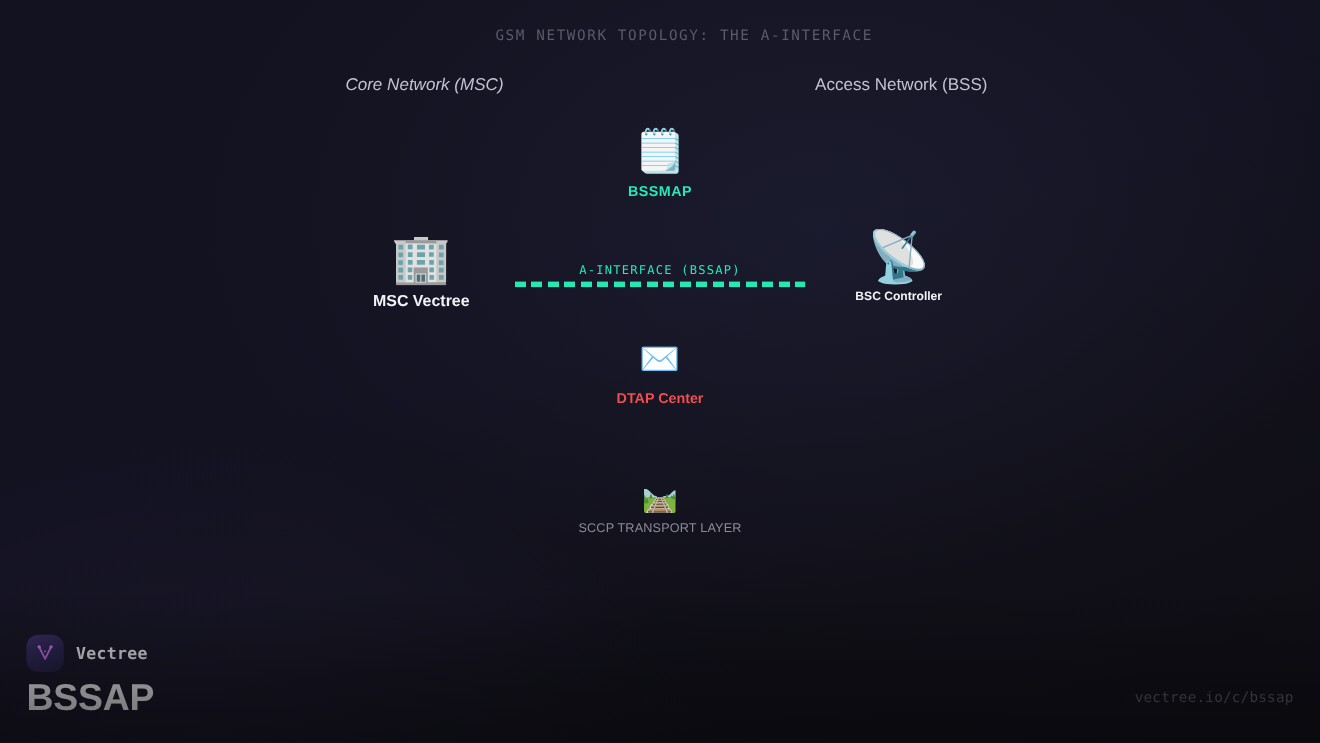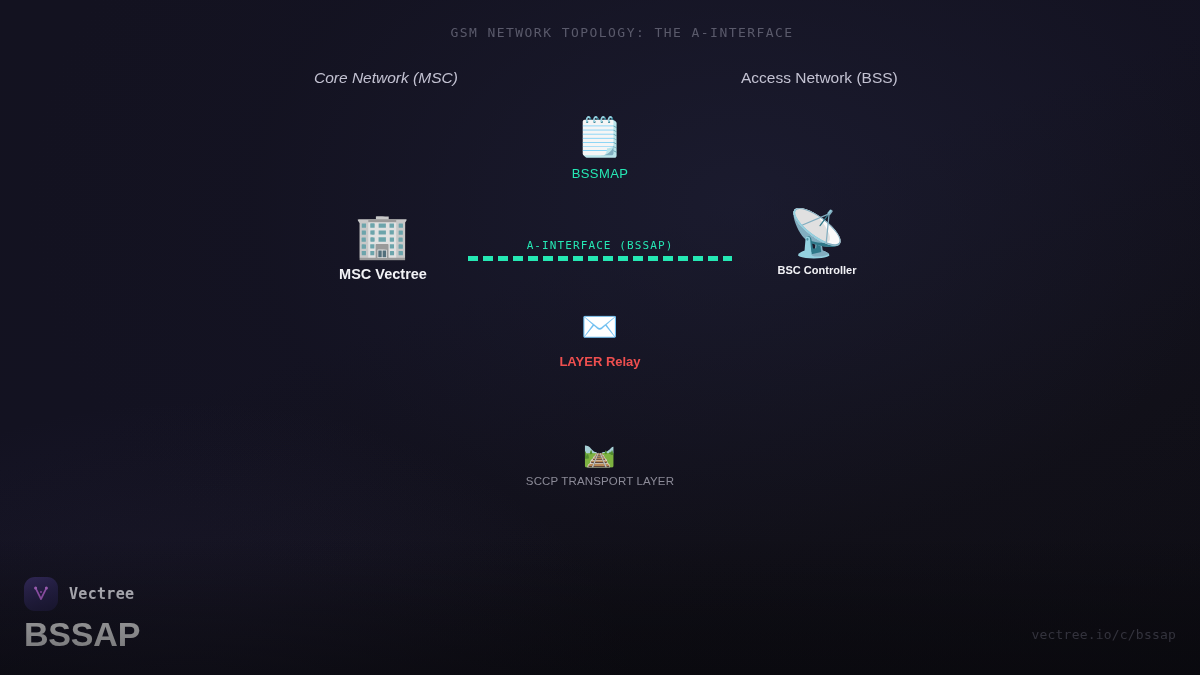--- a/index.html
+++ b/index.html
@@ -78,21 +78,21 @@
     text-rendering: optimizeLegibility;
   }
   .node .caption { white-space: nowrap; }
 
   
   .node-bssmap { left: 600px; top: 118px; }
   .node-bssmap .glyph { font-size: 38px; }
   .node-bssmap .caption {
     margin-top: 10px;
     font-size: 13px;
-    font-weight: normal;
+    font-weight: bold;
     color: #25e8b4;
     letter-spacing: 0.4px;
   }
 
   
   .node-msc { left: 383px; top: 214px; }
   .node-msc .glyph { font-size: 44px; }
   .node-msc .caption {
     margin-top: 8px;
     font-size: 14.5px;
@@ -233,21 +233,21 @@
     <span class="caption">BSC Controller</span>
   </div>
 
   <div class="link">
     <div class="link-caption">A-INTERFACE (BSSAP)</div>
     <div class="link-dashes"></div>
   </div>
 
   <div class="node node-dtap">
     <span class="glyph">✉️</span>
-    <span class="caption">LAYER Relay</span>
+    <span class="caption">DTAP Center</span>
   </div>
 
   <div class="node node-sccp">
     <span class="glyph">🛤️</span>
     <span class="caption">SCCP TRANSPORT LAYER</span>
   </div>
 
   <div class="brand">
     <div class="brand-row">
       <div class="brand-logo">

